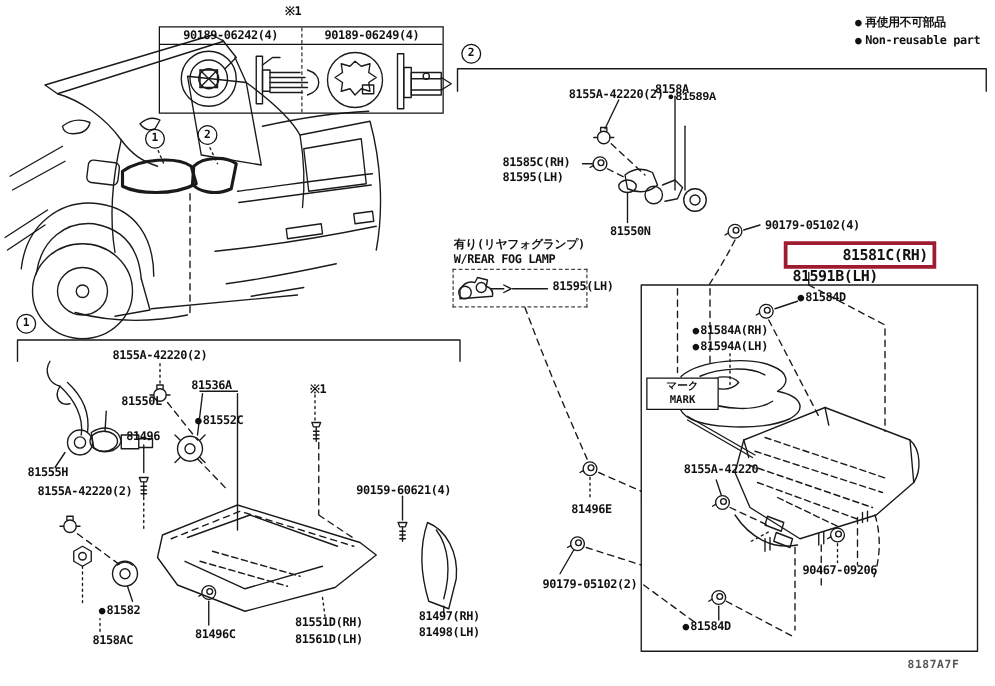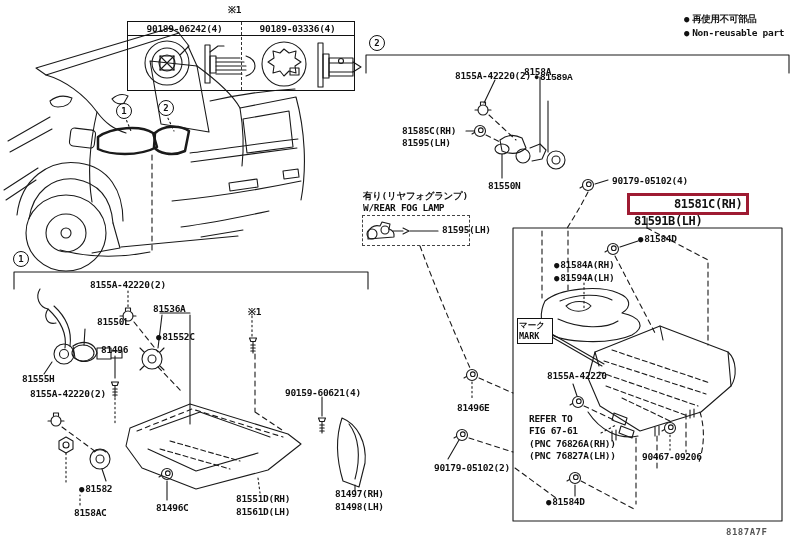--- a/index.html
+++ b/index.html
@@ -23,23 +23,23 @@
   .ftable{position:absolute;left:127px;top:21px;width:226px;height:68px;
           border:1.5px solid #111;z-index:2;}
   .fhead{display:flex;border-bottom:1.3px solid #111;}
   .fcell{flex:1;text-align:center;font:700 9.5px/13px "DejaVu Sans Mono",monospace;
          letter-spacing:-0.3px;color:#111;}
   .fdiv{position:absolute;left:50%;top:0;bottom:0;border-left:1.3px dashed #333;}
   .legend{position:absolute;left:684px;top:12px;z-index:2;}
   .lrow{display:flex;align-items:center;gap:3px;font:700 9.5px/14px "DejaVu Sans Mono",monospace;
         color:#111;letter-spacing:-0.3px;}
   .lrow .dot{font-size:9px;}
-  .markbox{position:absolute;left:517px;top:318px;width:32px;border:1.5px solid #111;
-           background:#fff;font:700 8.5px/11px "DejaVu Sans Mono",monospace;
-           color:#111;z-index:2;padding:1px 1px;}
+  .markbox{position:absolute;left:517px;top:302px;width:32px;border:1.5px solid #111;
+           background:#fff;text-align:center;font:700 8.5px/11px "DejaVu Sans Mono",monospace;
+           color:#111;z-index:2;padding:1px 12px;}
   .fogbox{position:absolute;left:362px;top:215px;width:106px;height:29px;
           border:1.5px dashed #444;z-index:1;}
   .refer{position:absolute;left:529px;top:413px;font:700 9.5px/12.4px "DejaVu Sans Mono",monospace;
          letter-spacing:-0.3px;color:#111;z-index:2;}
   .figcode{position:absolute;left:726px;top:526px;font:700 9px/12px "DejaVu Sans Mono",monospace;
            color:#555;z-index:2;letter-spacing:0.5px;}
 </style>
 </head>
 <body>
 
@@ -249,21 +249,21 @@
     <div class="lrow">
       <span class="dot">●</span>
       <span>Non-reusable part</span>
     </div>
   </div>
 
   <div class="lbl" style="left:228px;top:4px;">※1</div>
   <div class="ftable">
     <div class="fhead">
       <div class="fcell">90189-06242(4)</div>
-      <div class="fcell">90189-03336(4)</div>
+      <div class="fcell">90189-06249(4)</div>
     </div>
     <div class="fdiv"></div>
   </div>
 
   <div class="co" style="left:116px;top:103px;">1</div>
   <div class="co" style="left:158px;top:100px;">2</div>
   <div class="co" style="left:13px;top:251px;">1</div>
   <div class="co" style="left:369px;top:35px;">2</div>
 
   <div class="lbl" style="left:455px;top:70px;">8155A-42220(2)</div>
@@ -290,26 +290,20 @@
     <span class="dot">●</span><span>81584A(RH)</span>
   </div>
   <div class="lbl" style="left:554px;top:272px;">
     <span class="dot">●</span><span>81594A(LH)</span>
   </div>
   <div class="markbox">
     <div>マーク</div>
     <div>MARK</div>
   </div>
   <div class="lbl" style="left:547px;top:370px;">8155A-42220</div>
-  <div class="refer">
-    <div>REFER TO</div>
-    <div>FIG 67-61</div>
-    <div>(PNC 76826A(RH))</div>
-    <div>(PNC 76827A(LH))</div>
-  </div>
   <div class="lbl" style="left:642px;top:451px;">90467-09206</div>
   <div class="lbl" style="left:546px;top:496px;">
     <span class="dot">●</span><span>81584D</span>
   </div>
   <div class="lbl" style="left:457px;top:402px;">81496E</div>
   <div class="lbl" style="left:434px;top:462px;">90179-05102(2)</div>
 
   <div class="lbl" style="left:90px;top:279px;">8155A-42220(2)</div>
   <div class="lbl" style="left:69px;top:316px;padding-left:28px;">81550L</div>
   <div class="lbl" style="left:153px;top:303px;">81536A</div>

